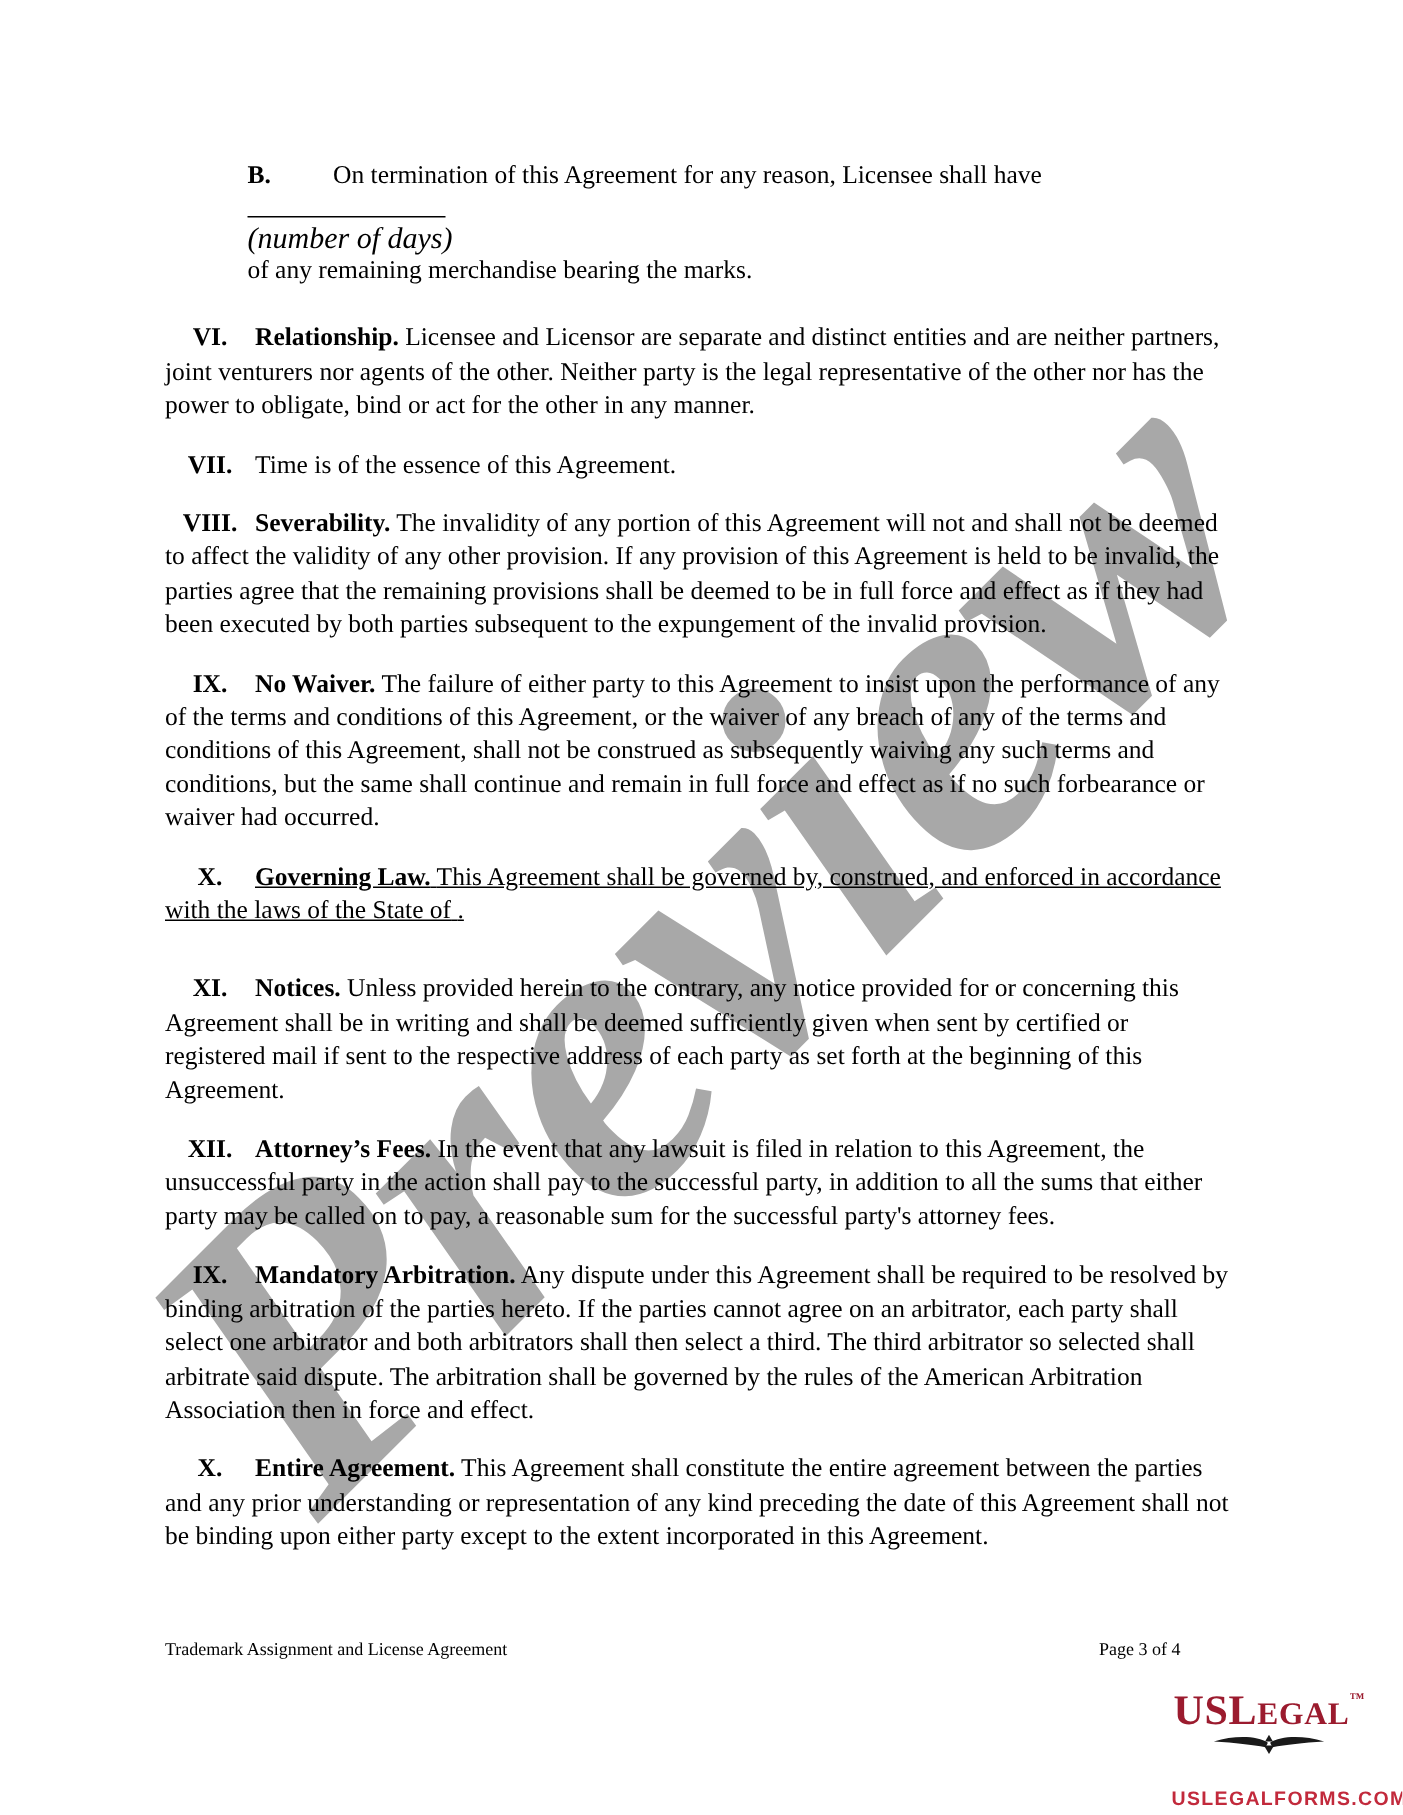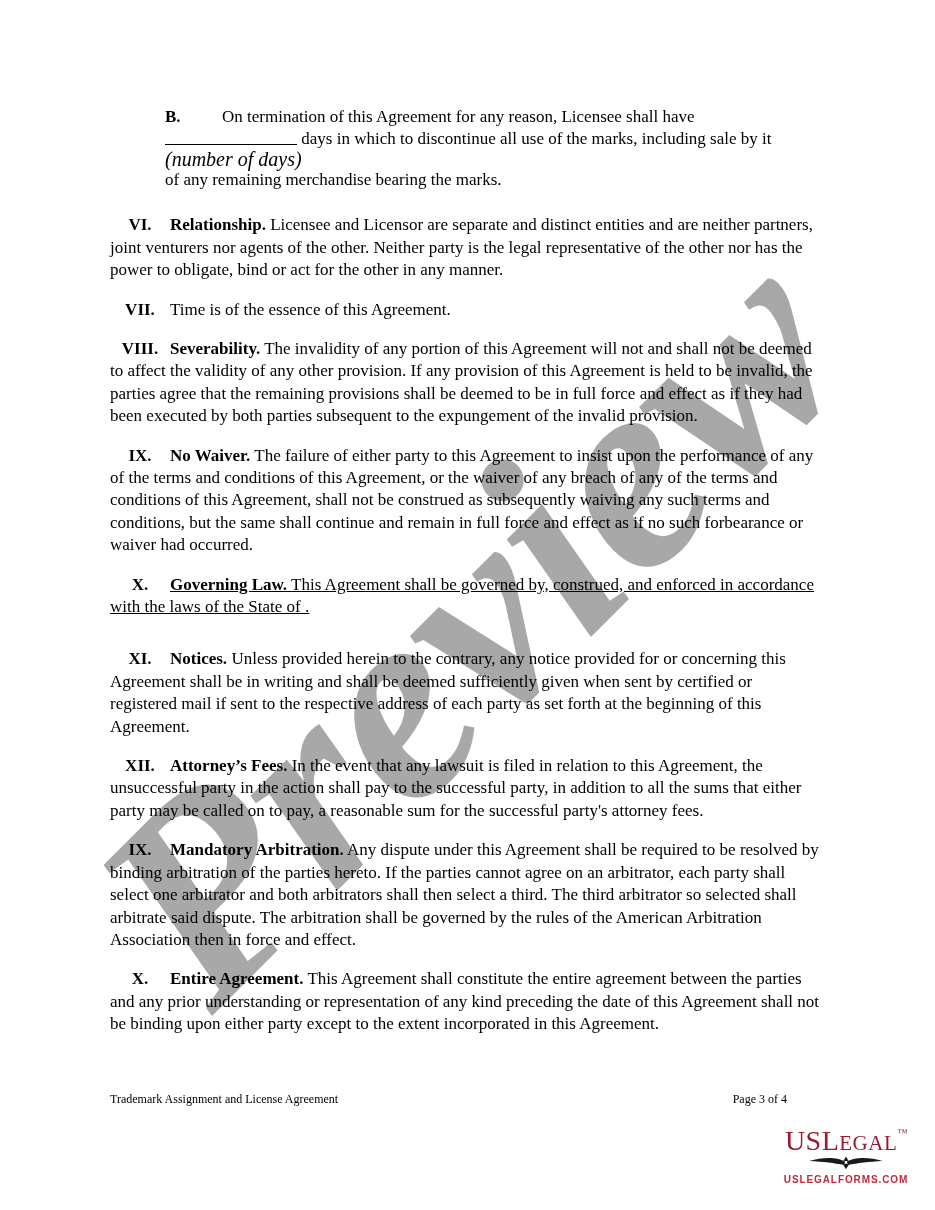--- a/index.html
+++ b/index.html
@@ -90,50 +90,50 @@
     position: absolute;
     top: 1127px;
     right: 24px;
     width: 130px;
     text-align: center;
     z-index: 1;
     line-height: 1;
   }
   .logo-text {
     color: #9b1b2e;
-    font-weight: normal;
+    font-weight: bold;
     white-space: nowrap;
   }
   .logo-big { font-size: 28px; letter-spacing: 0.5px; }
   .logo-small { font-size: 21px; letter-spacing: 0.5px; }
   .logo-tm { font-size: 10px; vertical-align: 14px; color: #9b1b2e; }
   .eagle { margin-top: 0px; }
   .eagle svg { width: 100px; height: 15px; display: inline-block; }
   .logo-site {
     font-family: "Liberation Sans", sans-serif;
-    font-size: 10px;
+    font-size: 13px;
     font-weight: bold;
     letter-spacing: 0.9px;
     color: #c22a3c;
-    margin-top: 2px;
+    margin-top: 18px;
     white-space: nowrap;
   }
 </style>
 </head>
 <body>
 
 <div class="page">
 
   <div class="watermark">Preview</div>
 
   <div class="content">
 
     <div class="section-b">
       <div><span class="b-label">B.</span><span>On termination of this Agreement for any reason, Licensee shall have</span></div>
-      <div><span class="blank-wrap"><span class="blank-line"></span><span class="blank-caption">(number of days)</span></span> <span>days in which to discontinue all use of the marks, including sale by it</span></div>
+      <div><span class="blank-wrap"><span class="blank-line"></span><span class="blank-caption">(number of days)</span></span> </div>
       <div class="b-line3">of any remaining merchandise bearing the marks.</div>
     </div>
 
     <p class="para"><span class="sec-num">VI.</span><span class="sec-title">Relationship.</span> <span class="sec-body">Licensee and Licensor are separate and distinct entities and are neither partners, joint venturers nor agents of the other. Neither party is the legal representative of the other nor has the power to obligate, bind or act for the other in any manner.</span></p>
 
     <p class="para"><span class="sec-num">VII.</span><span class="sec-title"></span><span class="sec-body">Time is of the essence of this Agreement.</span></p>
 
     <p class="para"><span class="sec-num">VIII.</span><span class="sec-title">Severability.</span> <span class="sec-body">The invalidity of any portion of this Agreement will not and shall not be deemed to affect the validity of any other provision. If any provision of this Agreement is held to be invalid, the parties agree that the remaining provisions shall be deemed to be in full force and effect as if they had been executed by both parties subsequent to the expungement of the invalid provision.</span></p>
 
     <p class="para"><span class="sec-num">IX.</span><span class="sec-title">No Waiver.</span> <span class="sec-body">The failure of either party to this Agreement to insist upon the performance of any of the terms and conditions of this Agreement, or the waiver of any breach of any of the terms and conditions of this Agreement, shall not be construed as subsequently waiving any such terms and conditions, but the same shall continue and remain in full force and effect as if no such forbearance or waiver had occurred.</span></p>

